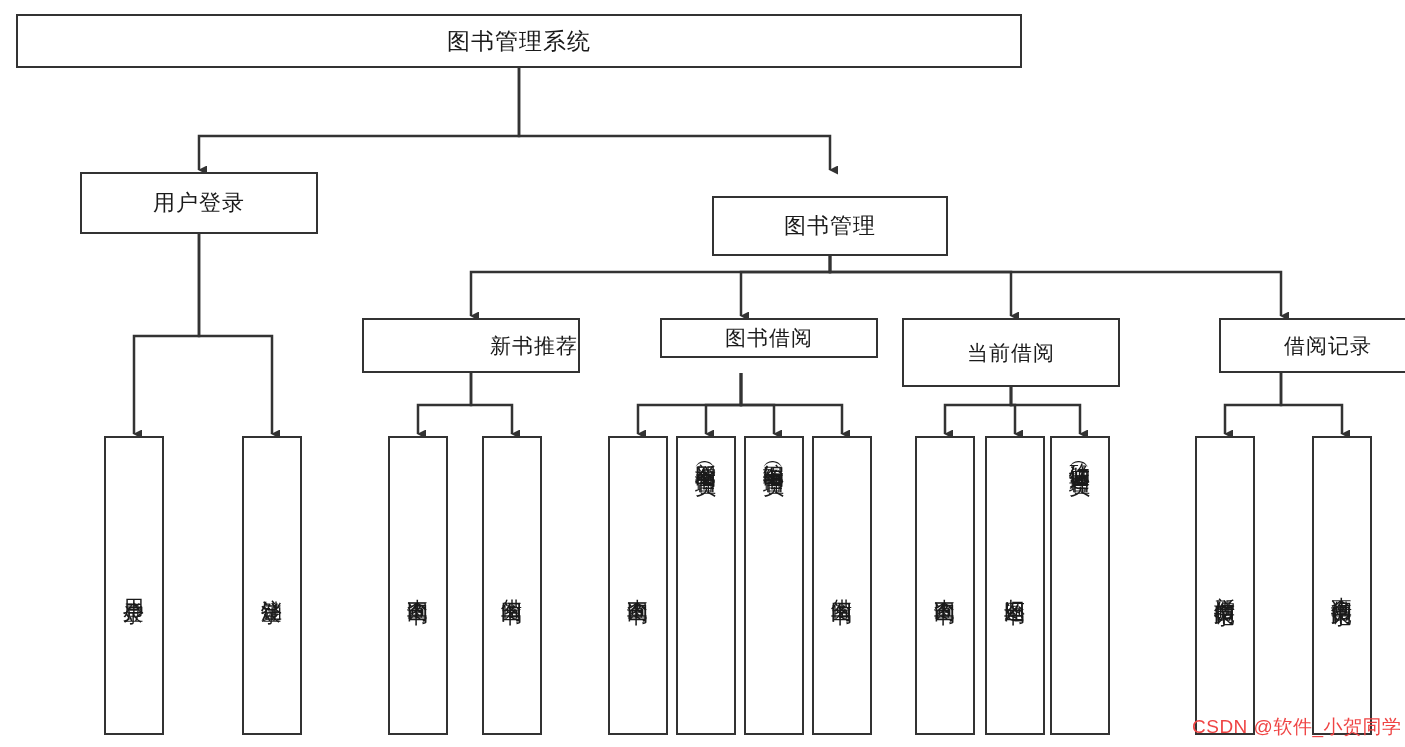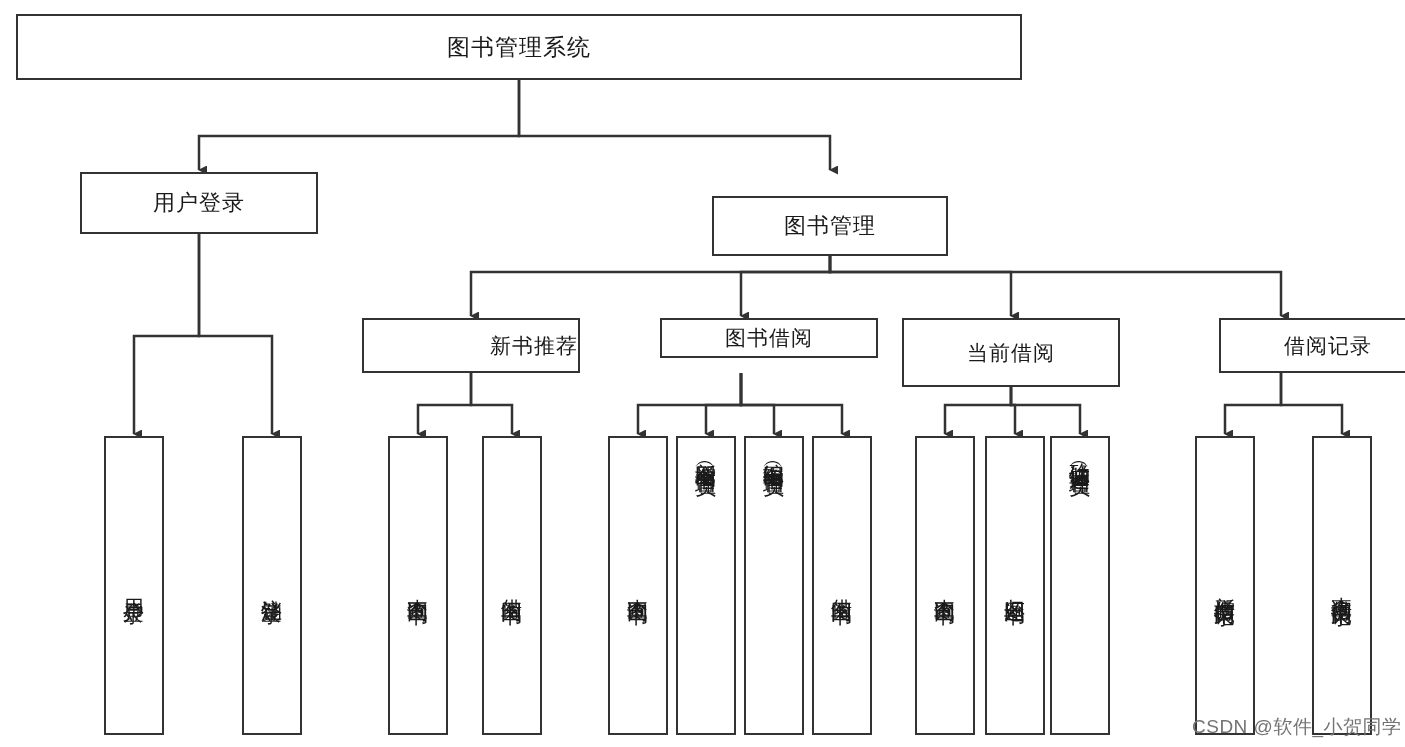--- a/index.html
+++ b/index.html
@@ -62,21 +62,21 @@
   }
   .htext {
     white-space: nowrap;
     letter-spacing: 1px;
   }
   #watermark {
     position: absolute;
     left: 1192px;
     top: 714px;
     font-size: 19px;
-    color: #737373;
+    color: #ef4444;
     white-space: nowrap;
     letter-spacing: 0.5px;
   }
 </style>
 </head>
 <body>
 
 <div id="canvas">
 
   <svg id="edges" viewBox="0 0 1405 747" xmlns="http://www.w3.org/2000/svg">
@@ -102,21 +102,21 @@
         <path d="M 741 373 L 741 405 L 842 405 L 842 434" marker-end="url(#arrow)"></path>
         <path d="M 1011 373 L 1011 405 L 945 405 L 945 434" marker-end="url(#arrow)"></path>
         <path d="M 1011 373 L 1011 405 L 1015 405 L 1015 434" marker-end="url(#arrow)"></path>
         <path d="M 1011 373 L 1011 405 L 1080 405 L 1080 434" marker-end="url(#arrow)"></path>
         <path d="M 1281 373 L 1281 405 L 1225 405 L 1225 434" marker-end="url(#arrow)"></path>
         <path d="M 1281 373 L 1281 405 L 1342 405 L 1342 434" marker-end="url(#arrow)"></path>
       </g>
   </svg>
 
   <div id="nodes">
-      <div class="node root" style="left: 16px; top: 14px; width: 1006px; height: 66px;">
+      <div class="node root" style="left: 16px; top: 14px; width: 1006px; height: 54px;">
         <span class="htext">图书管理系统</span>
       </div>
       <div class="node lvl2" style="left: 80px; top: 172px; width: 238px; height: 62px;">
         <span class="htext">用户登录</span>
       </div>
       <div class="node lvl2" style="left: 712px; top: 172px; width: 236px; height: 60px; margin-top: 24px;">
         <span class="htext">图书管理</span>
       </div>
       <div class="node lvl3" style="left: 362px; top: 318px; width: 218px; height: 55px; justify-content: flex-end;">
         <span class="htext">新书推荐</span>

